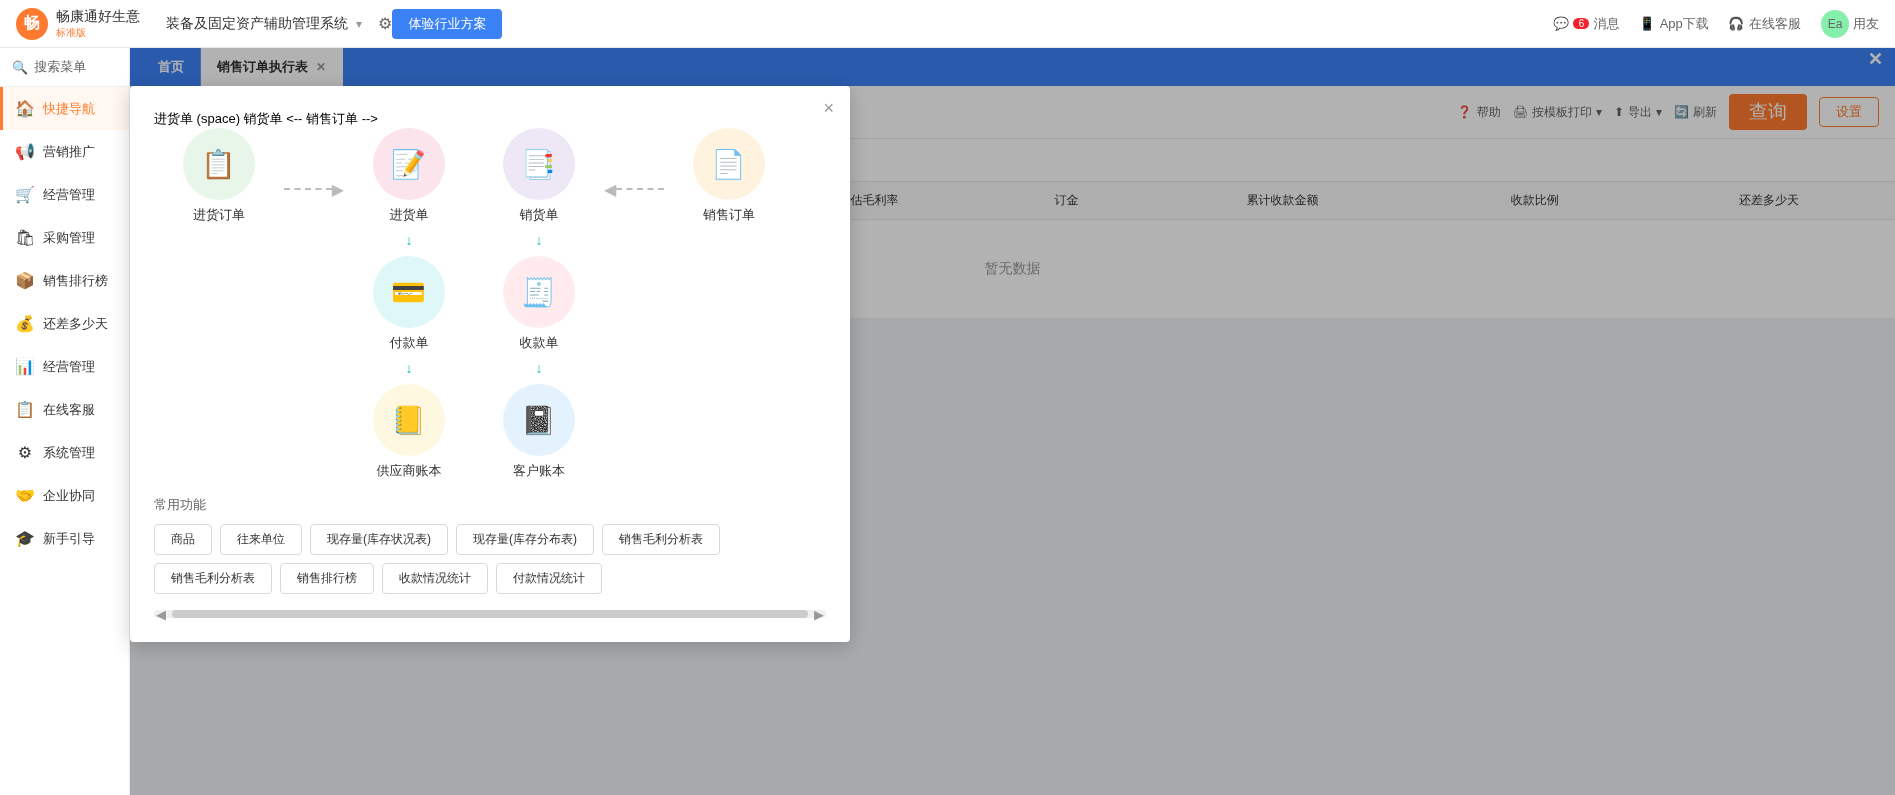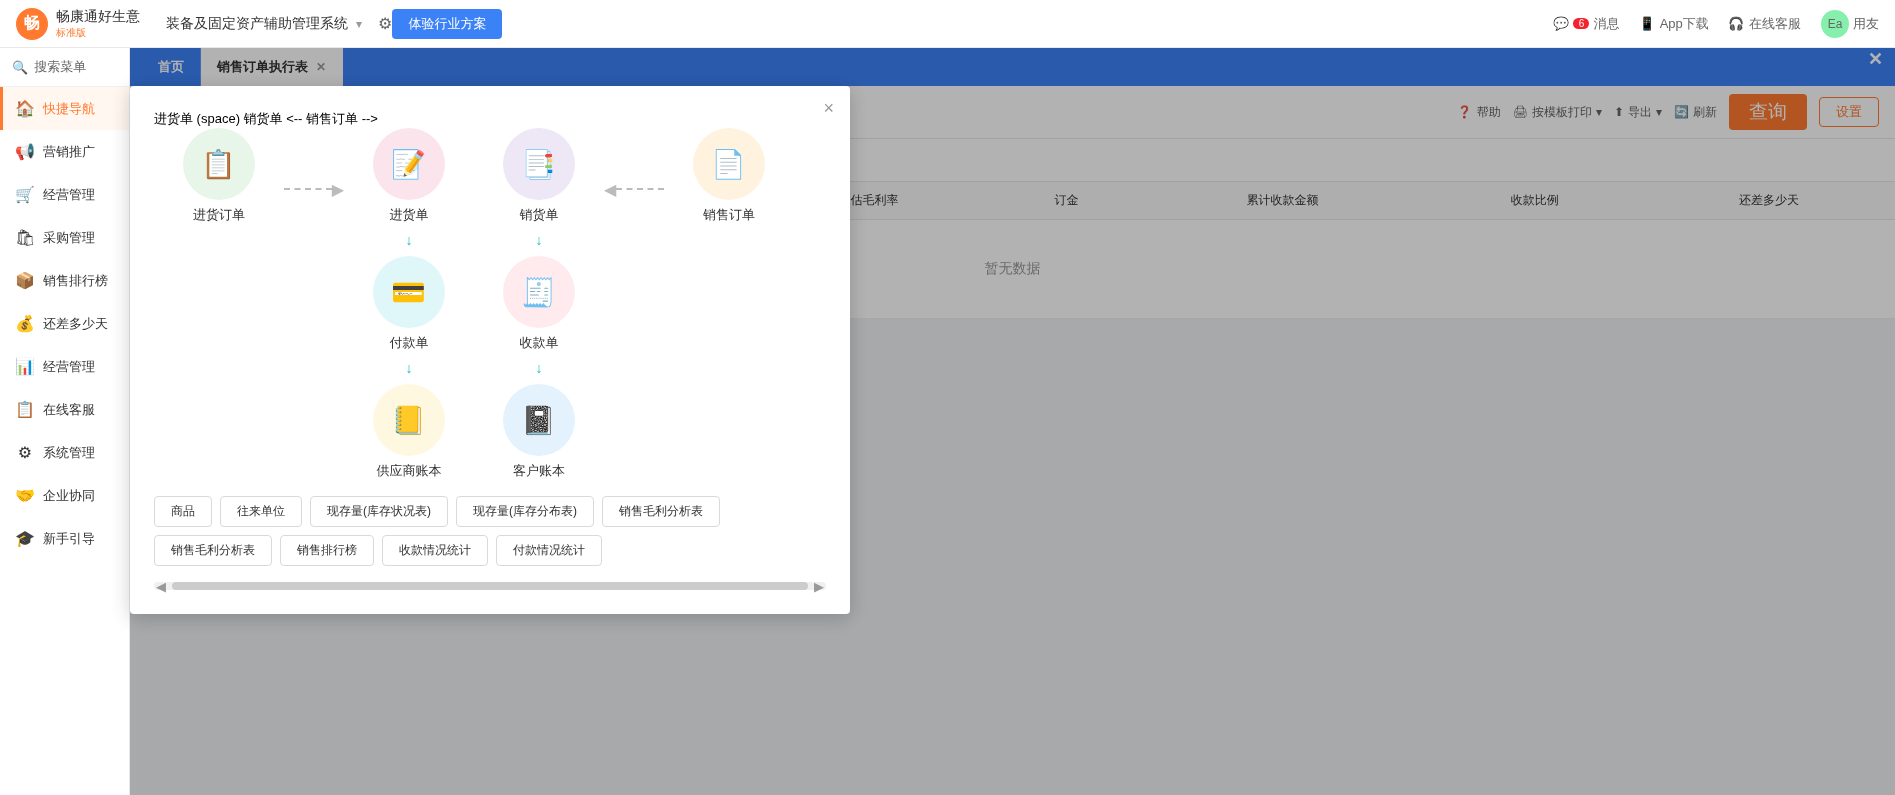--- a/index.html
+++ b/index.html
@@ -602,20 +602,21 @@
           <span style="font-size:28px;">📓</span>
         </div>
         <span class="flow-label">客户账本</span>
       </div>
       <div></div>
         <div></div>
     </div>
 
     
     <div class="common-funcs">
+      <div class="common-funcs-title">常用功能</div>
       <div class="func-buttons" id="func-buttons-container">
           <button class="func-btn">商品</button>
           <button class="func-btn">往来单位</button>
           <button class="func-btn">现存量(库存状况表)</button>
           <button class="func-btn">现存量(库存分布表)</button>
           <button class="func-btn">销售毛利分析表</button>
           <button class="func-btn">销售毛利分析表</button>
           <button class="func-btn">销售排行榜</button>
           <button class="func-btn">收款情况统计</button>
           <button class="func-btn">付款情况统计</button>

